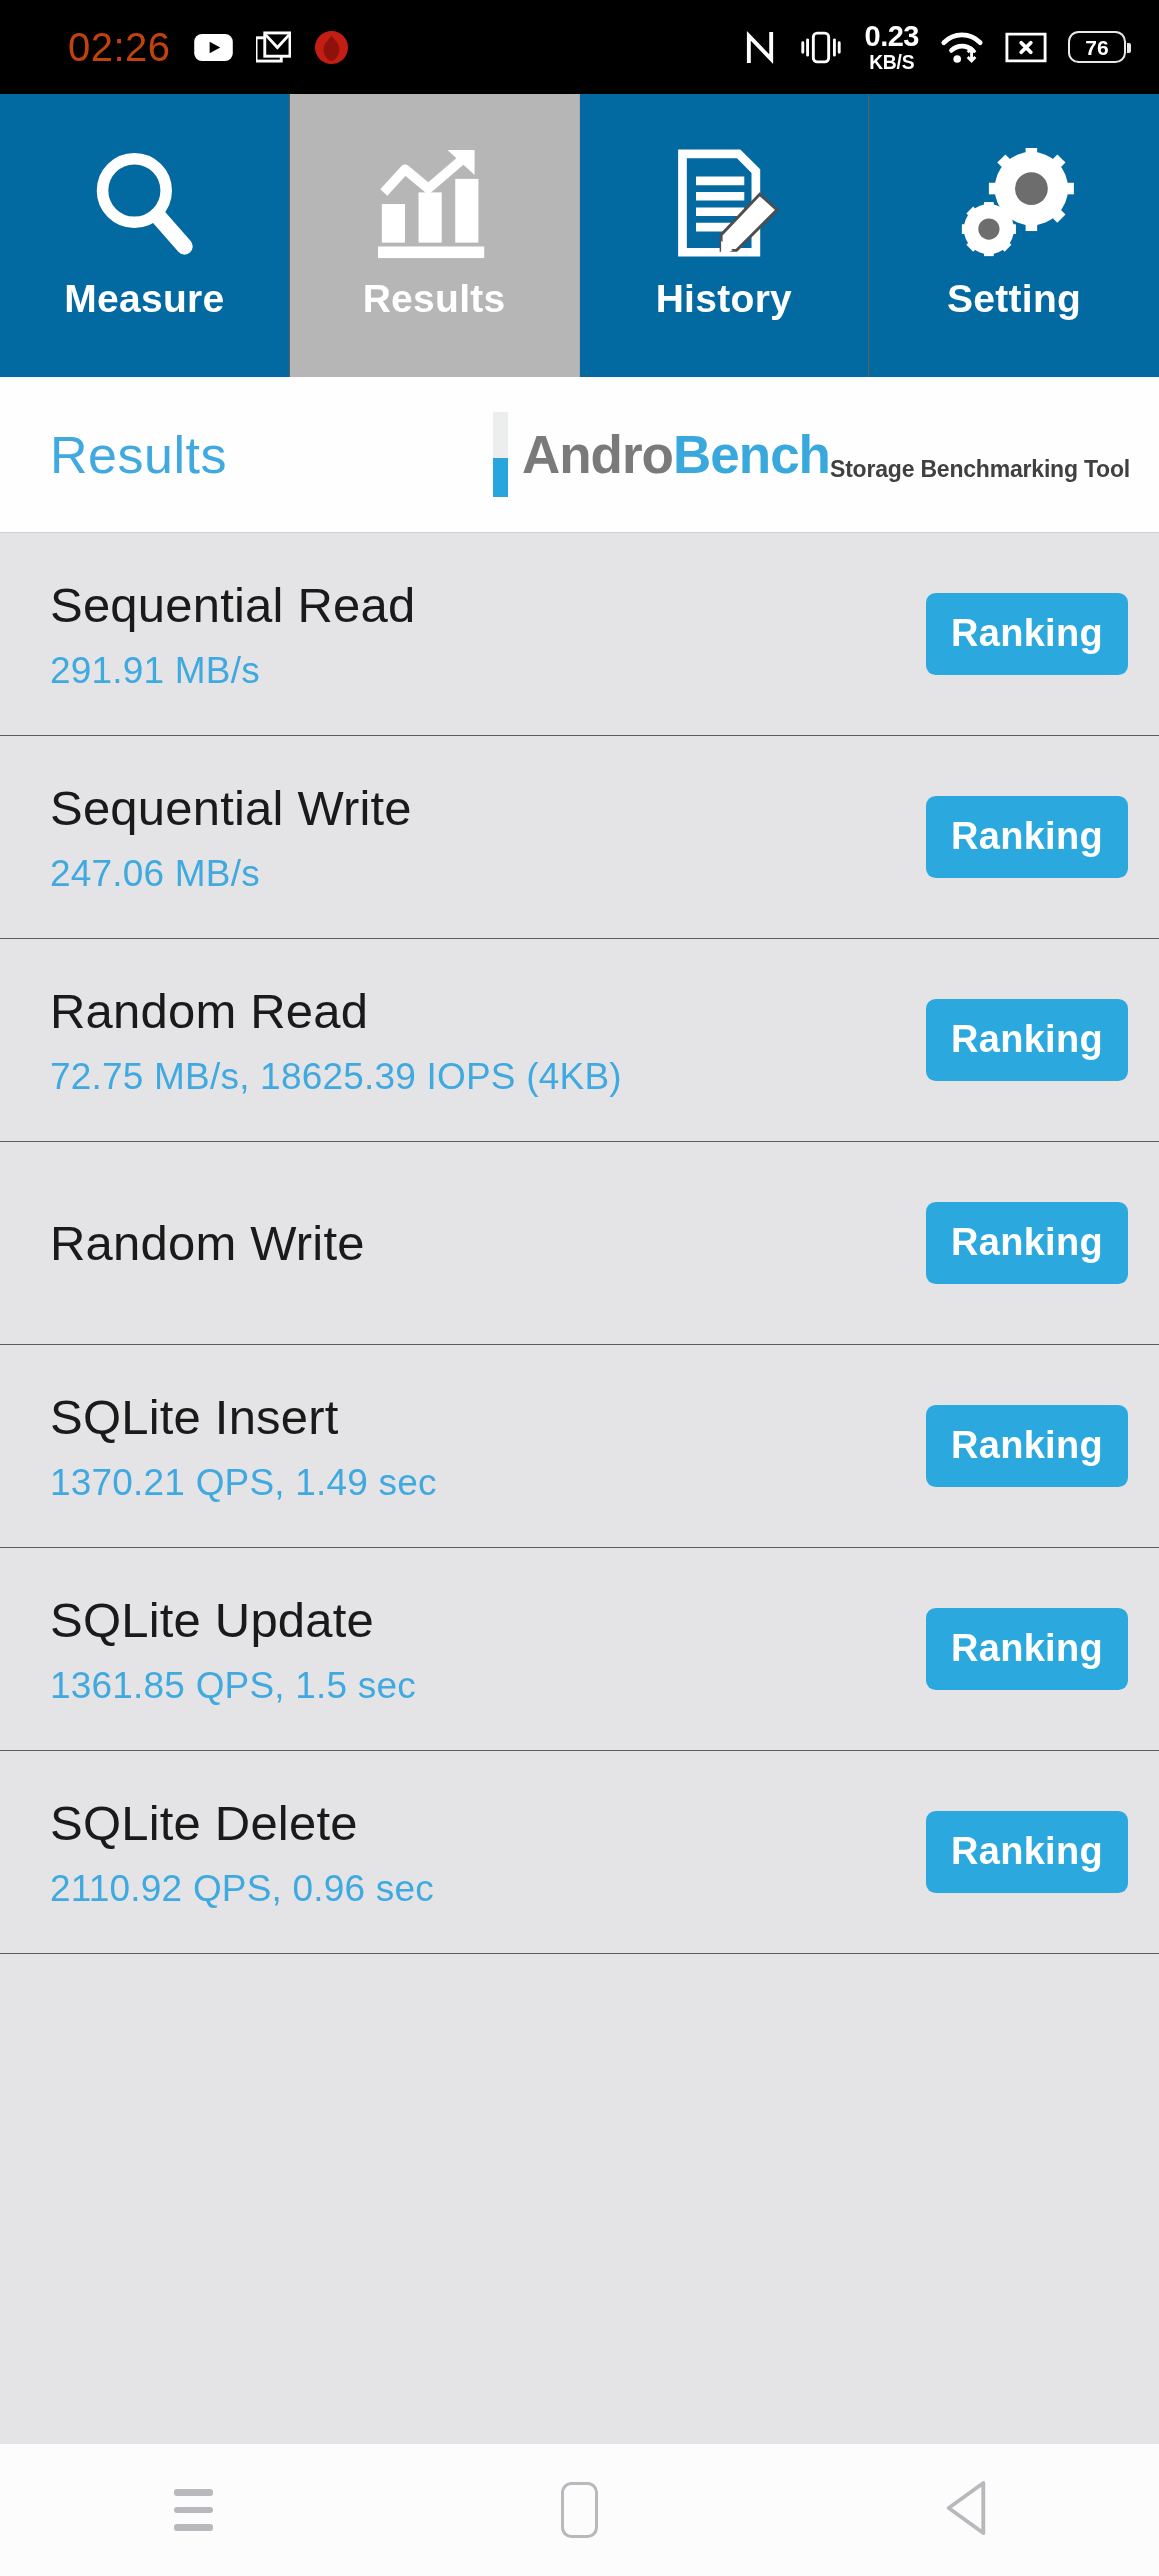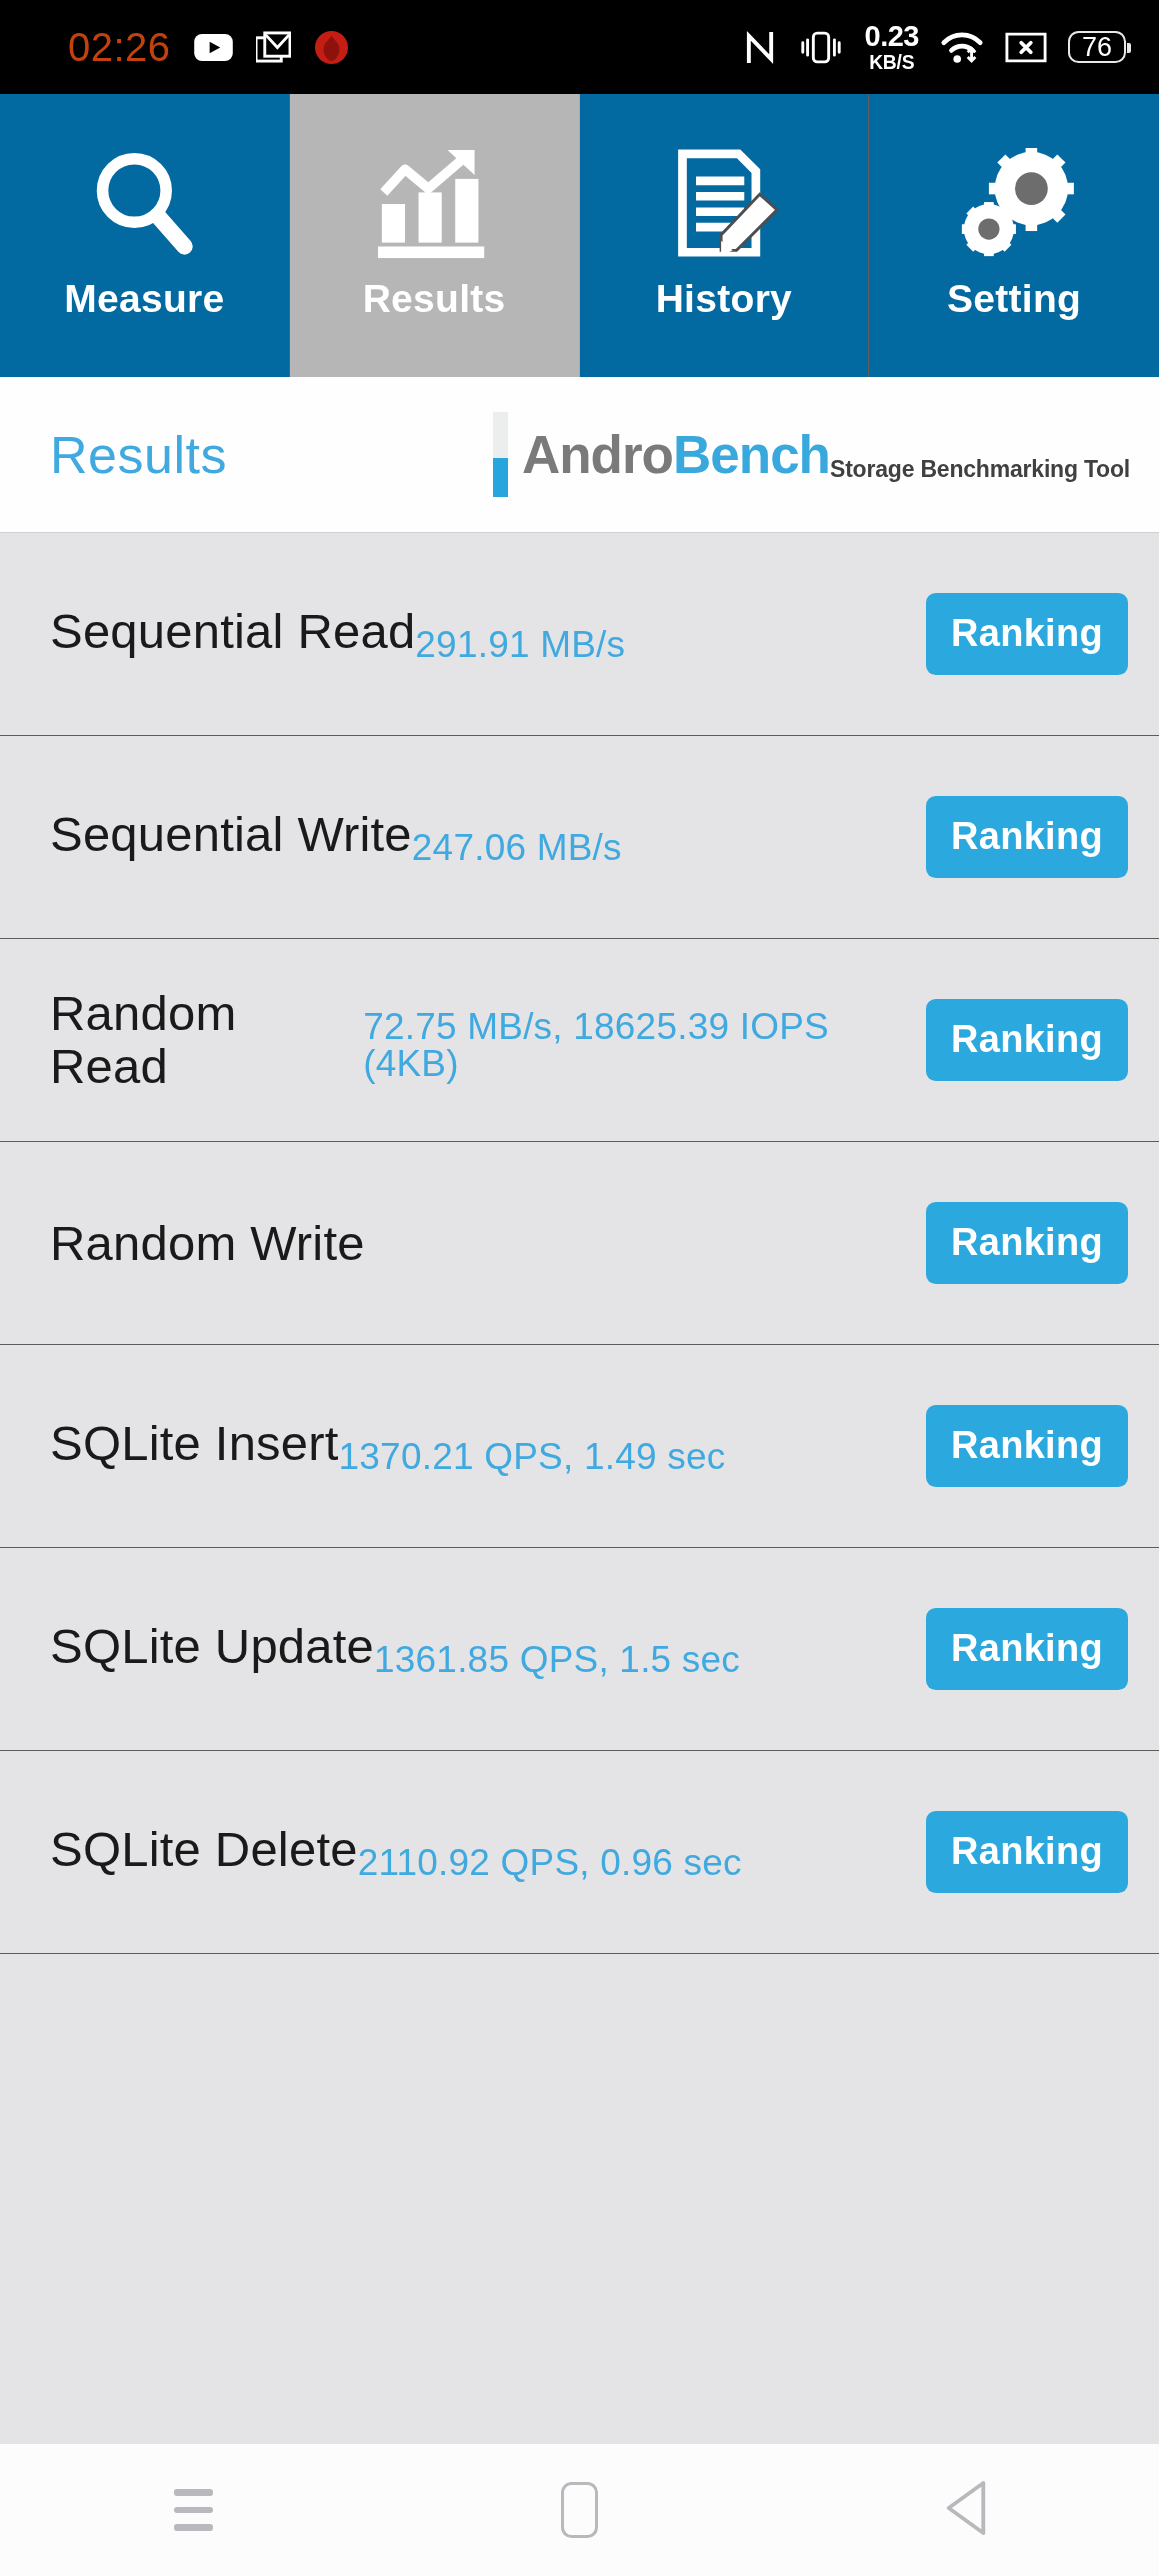--- a/index.html
+++ b/index.html
@@ -74,22 +74,22 @@
   .sb-batt::after {
     content: "";
     position: absolute;
     right: -6.8px; top: 9.7px;
     width: 3.9px; height: 10.6px;
     background: #e8e8e8;
     border-radius: 0 1.9px 1.9px 0;
   }
   .sb-batt span {
     color: #ffffff;
-    font-size: 27px;
-    font-weight: normal;
+    font-size: 21px;
+    font-weight: bold;
     line-height: 1;
   }
 
   
   .tabbar {
     height: 283px;
     display: flex;
     flex: 0 0 auto;
   }
   .tab {
@@ -185,21 +185,21 @@
   }
   .row {
     height: 203px;
     display: flex;
     align-items: center;
     justify-content: space-between;
     padding: 0 31px 0 50px;
     border-bottom: 1.9px solid #5c5c5c;
     background: #e4e4e6;
   }
-  .row-txt { display: flex; flex-direction: row; }
+  .row-txt { display: flex; flex-direction: column; }
   .row-title {
     color: #1a1a1a;
     font-size: 49px;
     font-weight: 400;
     line-height: 1.08;
     letter-spacing: 0.2px;
   }
   .row-val {
     color: #3fa9e0;
     font-size: 37px;

